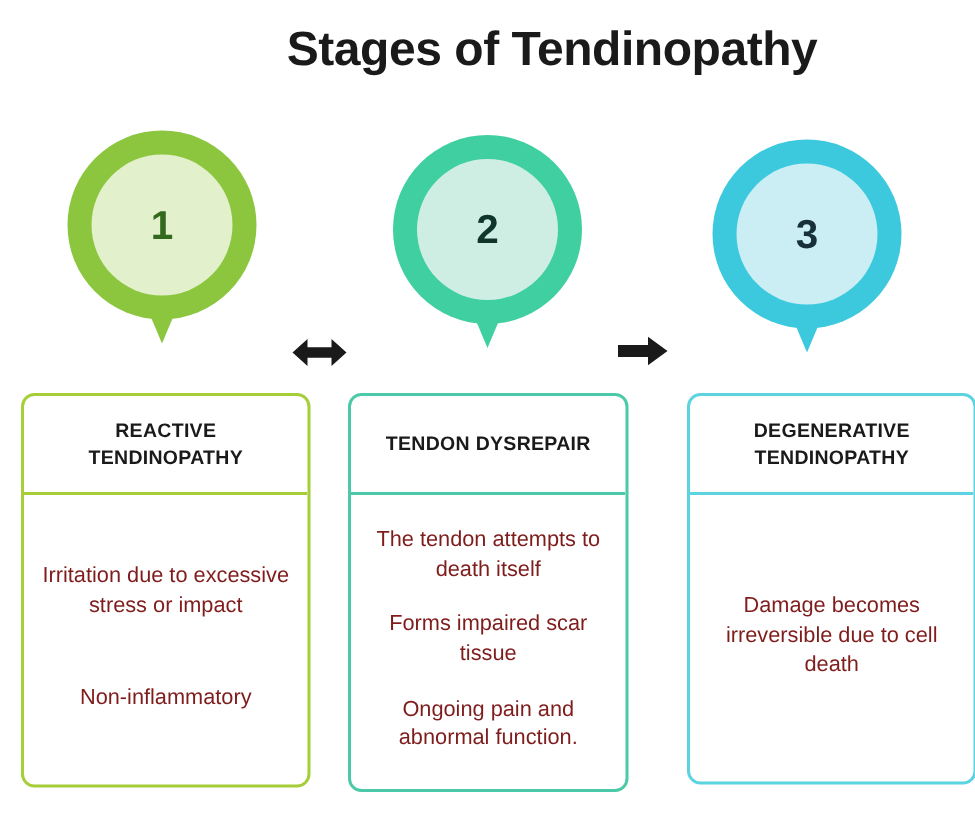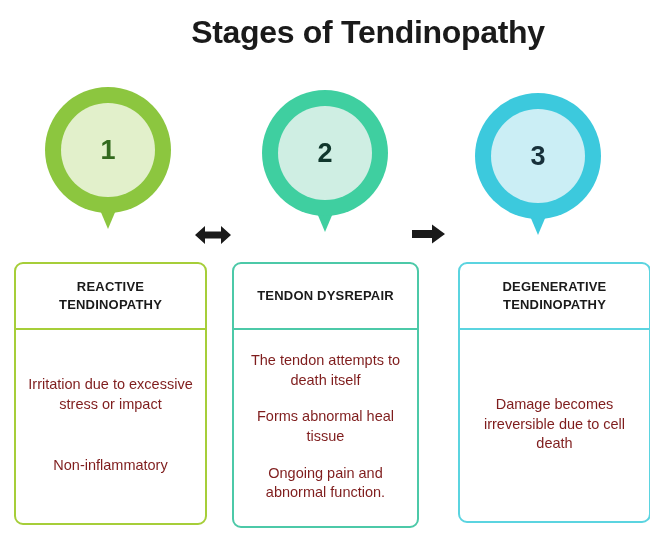--- a/index.html
+++ b/index.html
@@ -207,21 +207,21 @@
   <div class="card-body">
     <div class="card-point">Irritation due to excessive stress or impact</div>
     <div class="card-point">Non-inflammatory</div>
   </div>
 </div>
 
 <div class="stage-card" id="card-2">
   <div class="card-header">TENDON DYSREPAIR</div>
   <div class="card-body">
     <div class="card-point">The tendon attempts to death itself</div>
-    <div class="card-point">Forms abnormal heal tissue</div>
+    <div class="card-point">Forms impaired scar tissue</div>
     <div class="card-point">Ongoing pain and abnormal function.</div>
   </div>
 </div>
 
 <div class="stage-card" id="card-3">
   <div class="card-header">DEGENERATIVE TENDINOPATHY</div>
   <div class="card-body">
     <div class="card-point">Damage becomes irreversible due to cell death</div>
   </div>
 </div>

